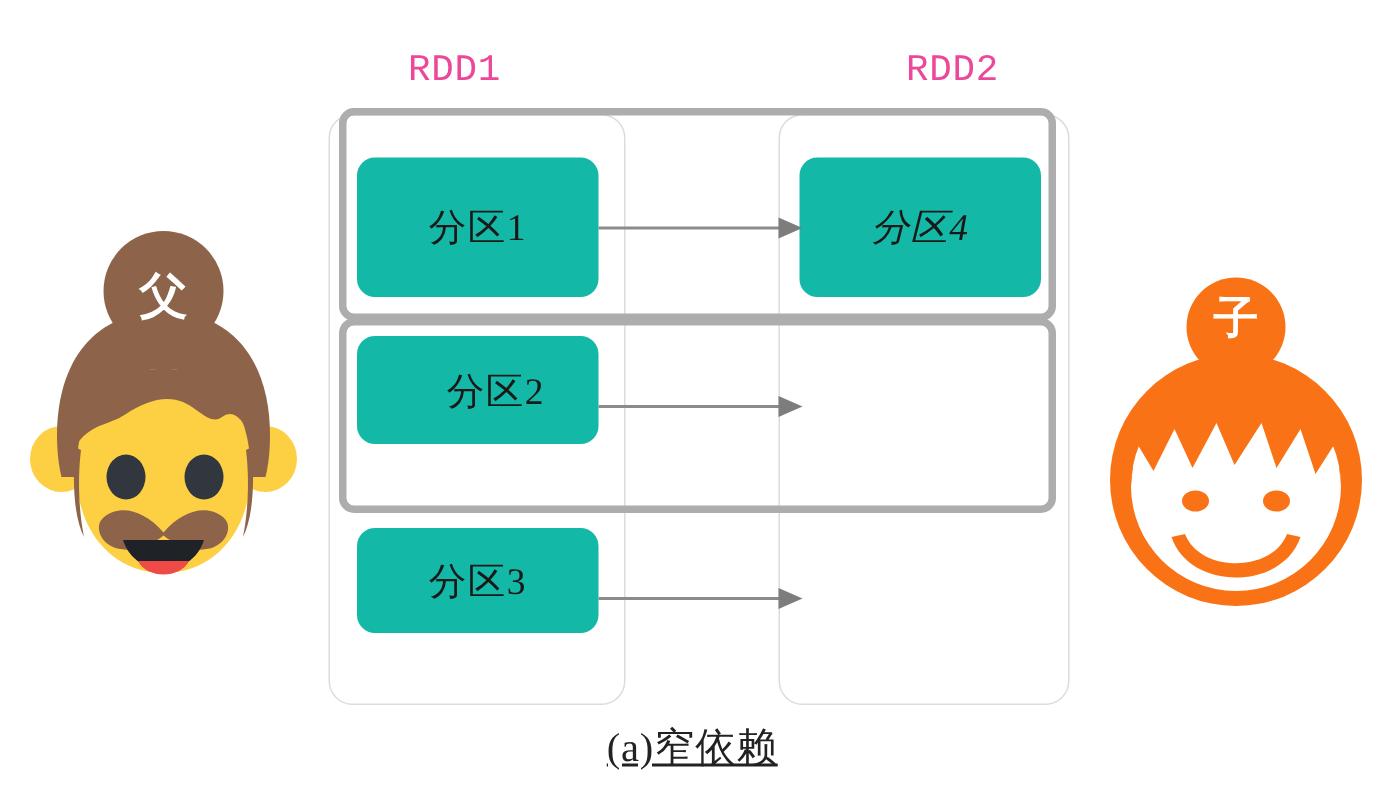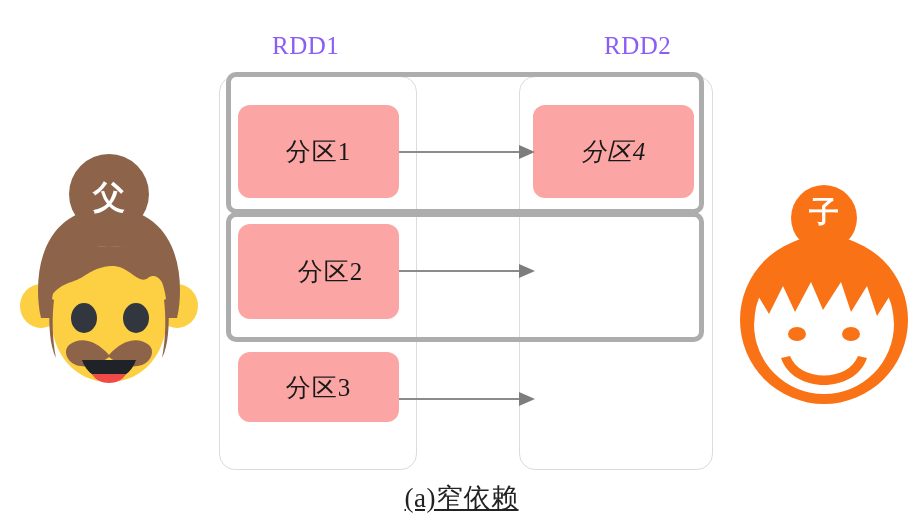--- a/index.html
+++ b/index.html
@@ -18,23 +18,23 @@
   #stage {
     position: absolute;
     left: 0; top: 0;
     width: 923px;
     height: 526px;
   }
 
   
   .rdd-label {
     position: absolute;
-    font-family: Liberation Serif, serif;
+    font-family: Liberation Mono, monospace;
     font-size: 25px;
-    color: #8b5cf6;
+    color: #ec4899;
     letter-spacing: 0.5px;
     white-space: nowrap;
   }
   #rdd1-label { left: 272px; top: 32px; }
   #rdd2-label { left: 604px; top: 32px; }
 
   
   .column-frame {
     position: absolute;
     border: 1.6px solid #dcdcdc;
@@ -52,37 +52,37 @@
     border-radius: 10px;
     background: transparent;
     box-sizing: border-box;
   }
   #row-frame-1 { left: 226px; top: 72px; width: 478px; height: 142px; }
   #row-frame-2 { left: 226px; top: 212px; width: 478px; height: 130px; }
 
   
   .partition {
     position: absolute;
-    background: #fca5a5;
+    background: #14b8a6;
     border-radius: 12px;
     box-sizing: border-box;
     display: flex;
     align-items: center;
     justify-content: center;
     color: #191919;
     font-family: "Liberation Serif", "DejaVu Serif", serif;
     font-size: 25px;
     letter-spacing: 1px;
     user-select: none;
     text-align: center;
   }
   .p-left  { left: 238px; width: 161px; }
   .p-right { left: 533px; width: 161px; font-style: italic; }
   .p-row1 { top: 105px; height: 93px; }
-  .p-row2 { top: 224px; height: 95px; padding-left: 24px; }
+  .p-row2 { top: 224px; height: 72px; padding-left: 24px; }
   .p-row3 { top: 352px; height: 70px; }
 
   
   .arrow {
     position: absolute;
     height: 14px;
     left: 399px;
     width: 136px;
   }
   .arrow .shaft {

